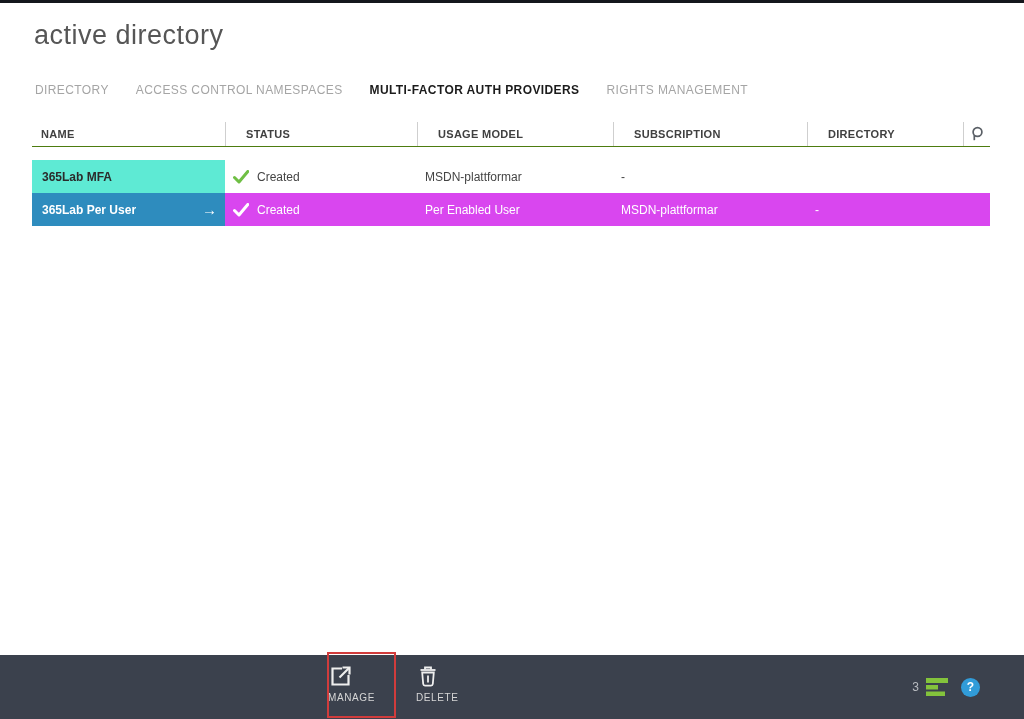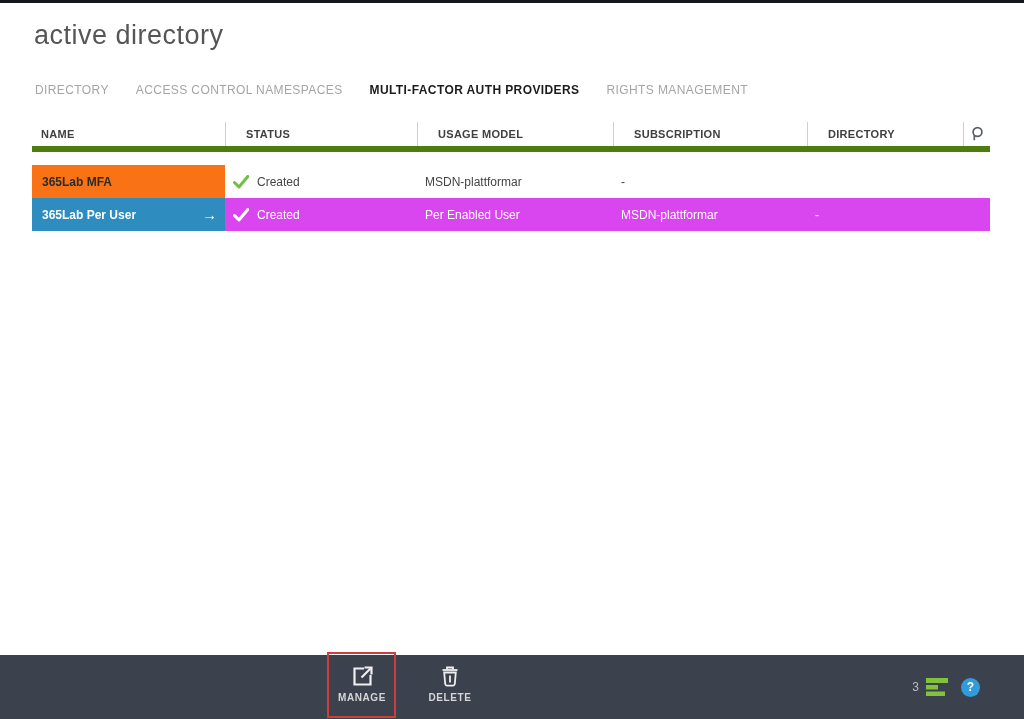--- a/index.html
+++ b/index.html
@@ -22,53 +22,52 @@
     display:flex; gap:27px; align-items:baseline;
   }
   .tab {
     font-size:12px; color:#a5a5a5; letter-spacing:0.4px; cursor:pointer; white-space:nowrap;
   }
   .tab.active { color:#1b1b1b; font-weight:700; }
 
   .table { position:absolute; left:32px; top:122px; width:958px; }
   .grid-row { display:grid; grid-template-columns:193px 192px 196px 194px 156px 27px; }
 
-  .thead { border-bottom:6px solid #4d7c0f; }
+  .thead { border-bottom:1px solid #4d7c0f; }
   .th {
     height:24px; display:flex; align-items:center;
     font-size:11px; font-weight:700; color:#404040; letter-spacing:0.3px;
     padding-left:20px;
   }
   .th:first-child { padding-left:9px; }
   .th + .th { border-left:1px solid #cfcfcf; }
   .th.search-col { justify-content:center; padding-left:0; cursor:pointer; }
 
   .tbody { margin-top:13px; }
   .row { height:33px; font-size:12px; }
   .cell { display:flex; align-items:center; padding-left:8px; color:#444444; }
   .name-cell { padding-left:10px; padding-right:8px; font-weight:700; justify-content:space-between; }
 
-  .row1 .name-cell { background:#f97316; color:#2b2b2b; }
+  .row1 .name-cell { background:#5eead4; color:#2b2b2b; }
   .row2 .name-cell { background:#2e8cbe; color:#ffffff;gap:36px; }
   .row2 .cell { background:#d946ef; color:#ffffff; }
   .row2 .name-cell { background:#2e8cbe; }
   .row-arrow { font-size:15px; font-weight:700; color:#ffffff; line-height:1; cursor:pointer; }
 
   .status-cell { gap:8px; }
   .check-icon { width:16px; height:14px; flex:0 0 auto; }
 
   .bottom-bar {
     position:absolute; left:0; top:655px; width:1024px; height:64px;
     background:#3b414d;
   }
   .cmd-button {
     position:absolute; top:6px; width:68px; height:54px;
-    display:flex; flex-direction:column; align-items:center; justify-content:flex-start;
+    display:flex; flex-direction:column; align-items:flex-start; justify-content:flex-start;
     cursor:pointer;
-    font-weight:bold;
   }
   .cmd-button .icon { width:24px; height:24px; margin-top:3px; }
   .cmd-label {
     margin-top:4px; font-size:10px; color:#d6d6d6; letter-spacing:0.6px;
   }
   .manage-btn { left:328px; }
   .delete-btn { left:416px; }
 
   .annotation-box {
     position:absolute; left:327px; top:652px; width:69px; height:66px;

